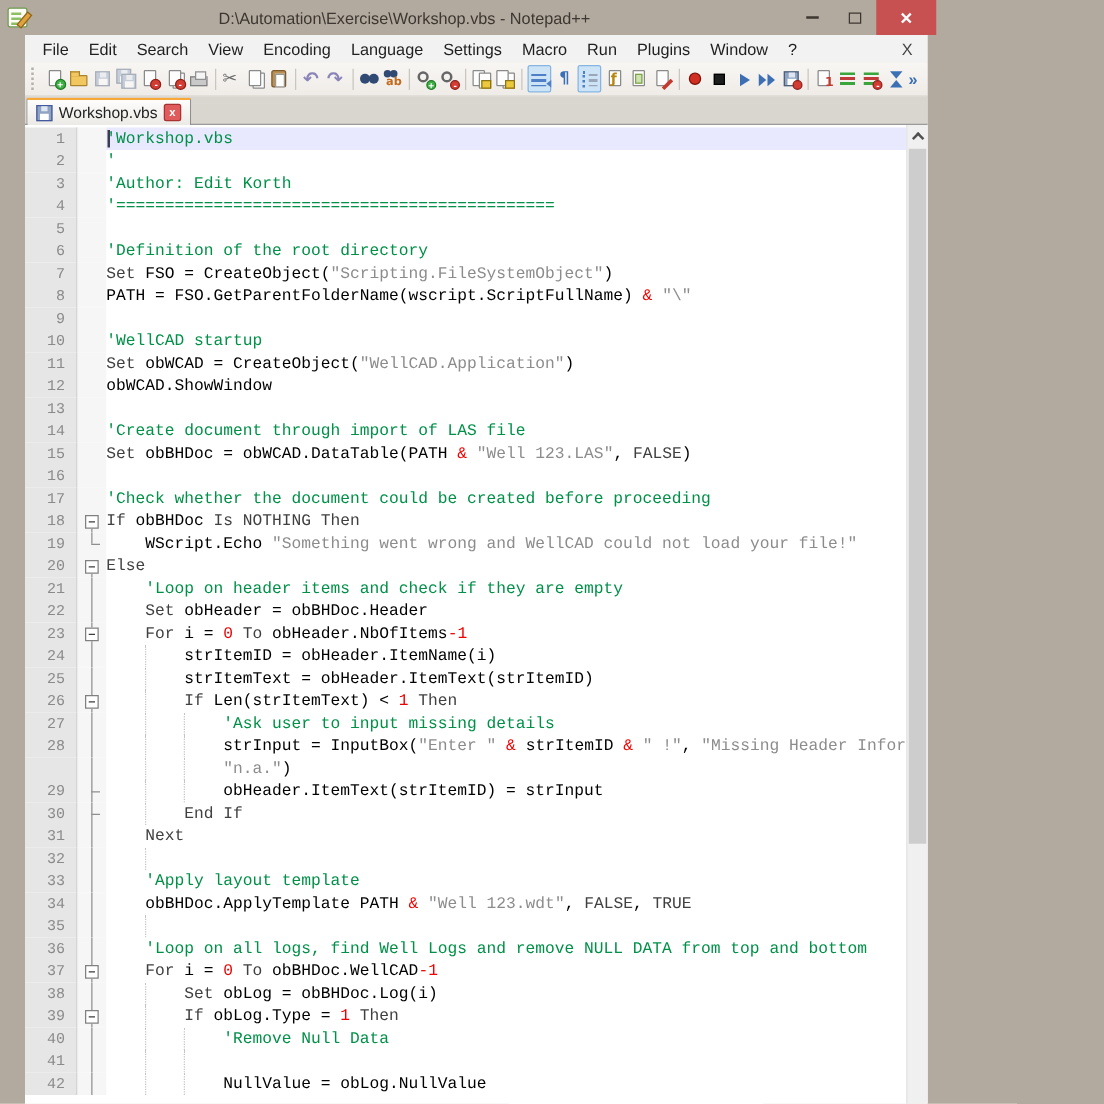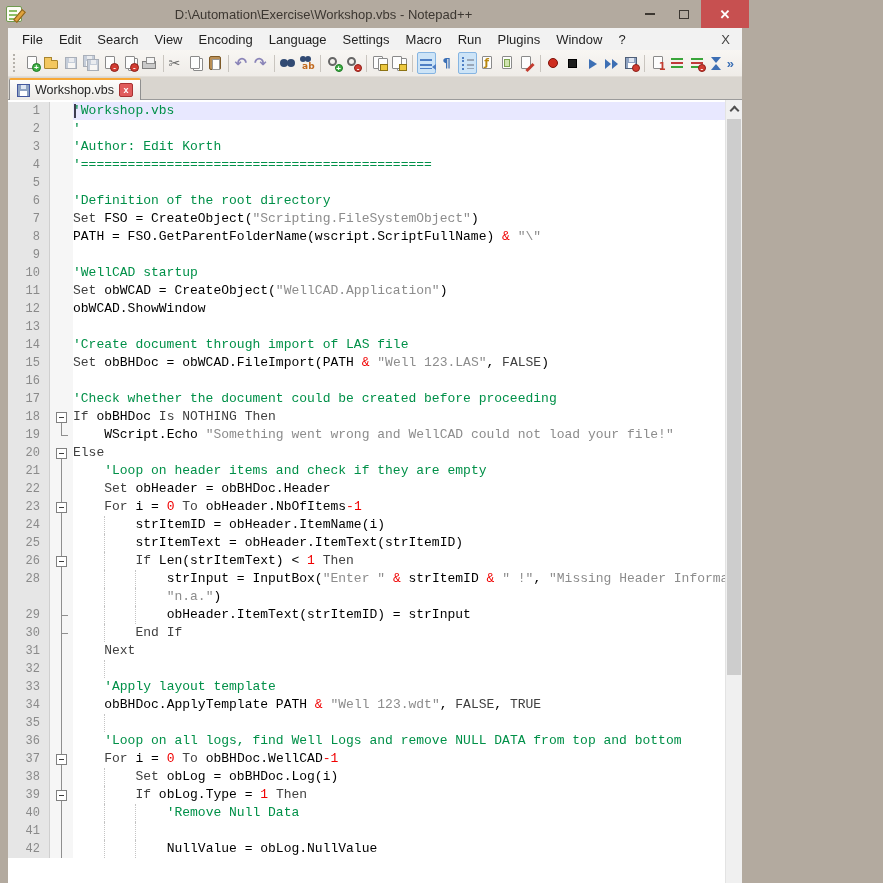--- a/index.html
+++ b/index.html
@@ -11,21 +11,21 @@
   .appicon{width:16px;height:16px;background:#fdfdf5;border:1px solid #6f9a4f;border-radius:2px;position:relative}
   .appicon::before{content:'';position:absolute;left:2px;top:3px;width:8px;height:2px;background:#8cbf66;box-shadow:0 4px 0 #8cbf66,0 8px 0 #8cbf66}
   .appicon::after{content:'';position:absolute;right:-1px;top:2px;width:3px;height:12px;background:#e0a23c;border:1px solid #8a6420;transform:rotate(40deg)}
   .title-text{position:absolute;left:0;right:110px;text-align:center;font-size:13px;color:#3c3731}
   .tb-controls{margin-left:auto;display:flex;align-items:stretch;height:28px}
   .tb-btn{width:34px;display:flex;align-items:center;justify-content:center;color:#3c3731;font-size:12px}
   .tb-min i{display:block;width:10px;height:2px;background:#3c3731}
   .tb-max i{display:block;width:10px;height:9px;border:1px solid #3c3731}
   .tb-close{width:48px;background:#c75050;color:#fff;font-size:13px;font-weight:bold;margin-right:8px}
   
-  .frame{flex:1;display:flex;flex-direction:column;margin:0 15px 0 8px;background:#f0f0f0;min-height:0}
+  .frame{flex:1;display:flex;flex-direction:column;margin:0 15px 0 20px;background:#f0f0f0;min-height:0}
   
   .menubar{height:22px;flex:0 0 22px;background:#f2f2f2;display:flex;align-items:center;font-size:13px;color:#1f1f1f;padding-left:6px}
   .mi{padding:2px 8px;cursor:default}
   .menu-x{margin-left:auto;padding-right:12px;font-size:13px;color:#444}
   
   .toolbar{height:27px;flex:0 0 27px;background:linear-gradient(#f8f6f3,#efece8);display:flex;align-items:center;padding-left:3px;border-bottom:1px solid #e2ded8}
   .grip{width:5px;height:18px;border-left:2px dotted #b5b1aa;margin:0 5px 0 2px}
   .tbtn{width:21px;height:22px;margin:0 1px;display:flex;align-items:center;justify-content:center;border-radius:2px;position:relative}
   .tbtn.active{background:#cde4f7;border:1px solid #86b5e2}
   .tbtn.disabled{opacity:.45}
@@ -411,21 +411,21 @@
             <span class="code"><span></span></span>
           </div>
           <div class="row">
             <span class="ln">14</span>
             <span class="fold"></span>
             <span class="code"><span><span class="sc">'Create document through import of LAS file</span></span></span>
           </div>
           <div class="row">
             <span class="ln">15</span>
             <span class="fold"></span>
-            <span class="code"><span><span class="sk">Set</span><span class="sd"> obBHDoc = obWCAD.FileImport(PATH </span><span class="sr">&amp;</span><span class="sd"> </span><span class="ss">"Well 123.LAS"</span><span class="sd">, </span><span class="sk">FALSE</span><span class="sd">)</span></span></span>
+            <span class="code"><span><span class="sk">Set</span><span class="sd"> obBHDoc = obWCAD.DataTable(PATH </span><span class="sr">&amp;</span><span class="sd"> </span><span class="ss">"Well 123.LAS"</span><span class="sd">, </span><span class="sk">FALSE</span><span class="sd">)</span></span></span>
           </div>
           <div class="row">
             <span class="ln">16</span>
             <span class="fold"></span>
             <span class="code"><span></span></span>
           </div>
           <div class="row">
             <span class="ln">17</span>
             <span class="fold"></span>
             <span class="code"><span><span class="sc">'Check whether the document could be created before proceeding</span></span></span>
@@ -477,20 +477,25 @@
             <span class="code"><i class="guide" style="left: 4ch;"></i><span>        <span class="sd">strItemText = obHeader.ItemText(strItemID)</span></span></span>
           </div>
           <div class="row">
             <span class="ln">26</span>
             <span class="fold boxv">
               <b class="bx"></b>
             </span>
             <span class="code"><i class="guide" style="left: 4ch;"></i><span>        <span class="sk">If</span><span class="sd"> Len(strItemText) &lt; </span><span class="sr">1</span><span class="sd"> </span><span class="sk">Then</span></span></span>
           </div>
           <div class="row">
+            <span class="ln">27</span>
+            <span class="fold v"></span>
+            <span class="code"><i class="guide" style="left: 4ch;"></i><i class="guide" style="left: 8ch;"></i><span>            <span class="sc">'Ask user to input missing details</span></span></span>
+          </div>
+          <div class="row">
             <span class="ln">28</span>
             <span class="fold v"></span>
             <span class="code"><i class="guide" style="left: 4ch;"></i><i class="guide" style="left: 8ch;"></i><span>            <span class="sd">strInput = InputBox(</span><span class="ss">"Enter "</span><span class="sd"> </span><span class="sr">&amp;</span><span class="sd"> strItemID </span><span class="sr">&amp;</span><span class="sd"> </span><span class="ss">" !"</span><span class="sd">, </span><span class="ss">"Missing Header Information"</span><span class="sd">,</span></span></span>
           </div>
           <div class="row">
             <span class="ln"></span>
             <span class="fold v"></span>
             <span class="code"><i class="guide" style="left: 4ch;"></i><i class="guide" style="left: 8ch;"></i><span>            <span class="ss">"n.a."</span><span class="sd">)</span></span></span>
           </div>
           <div class="row">

